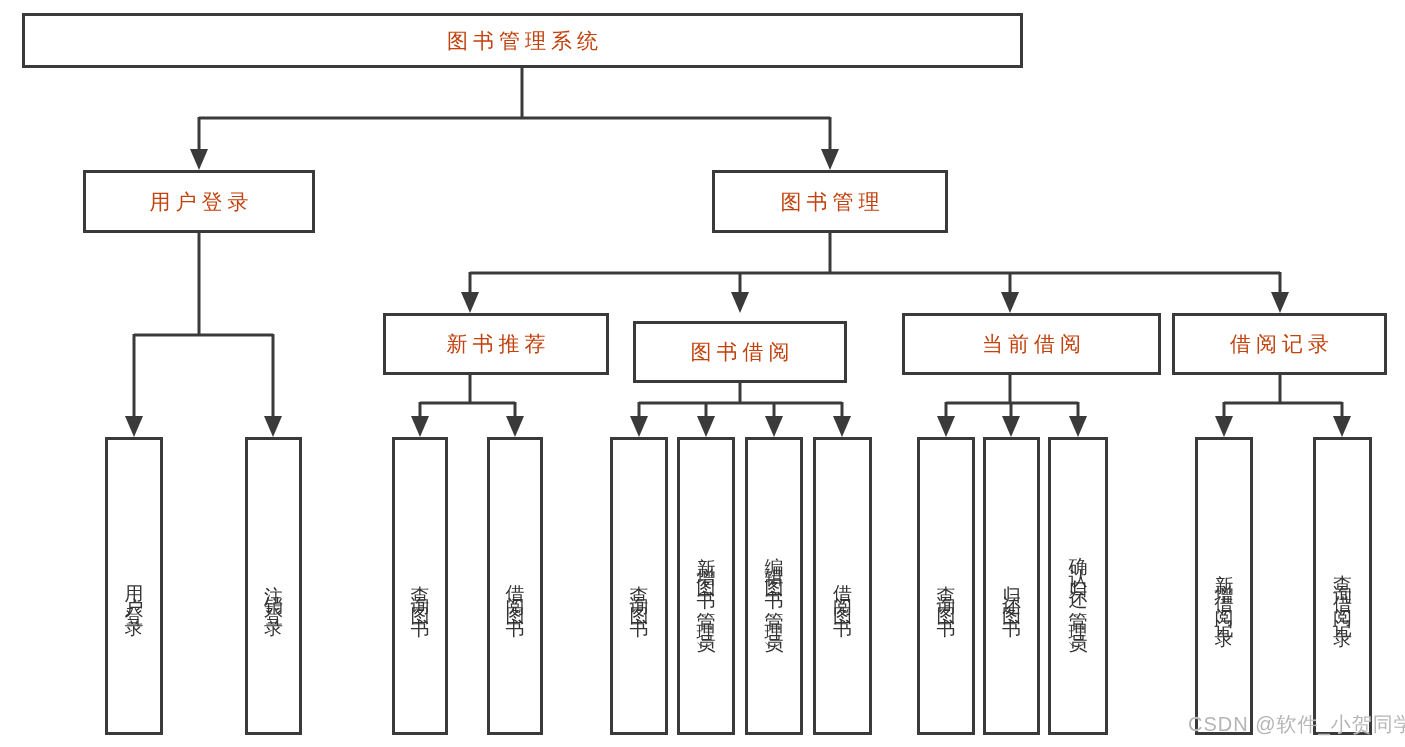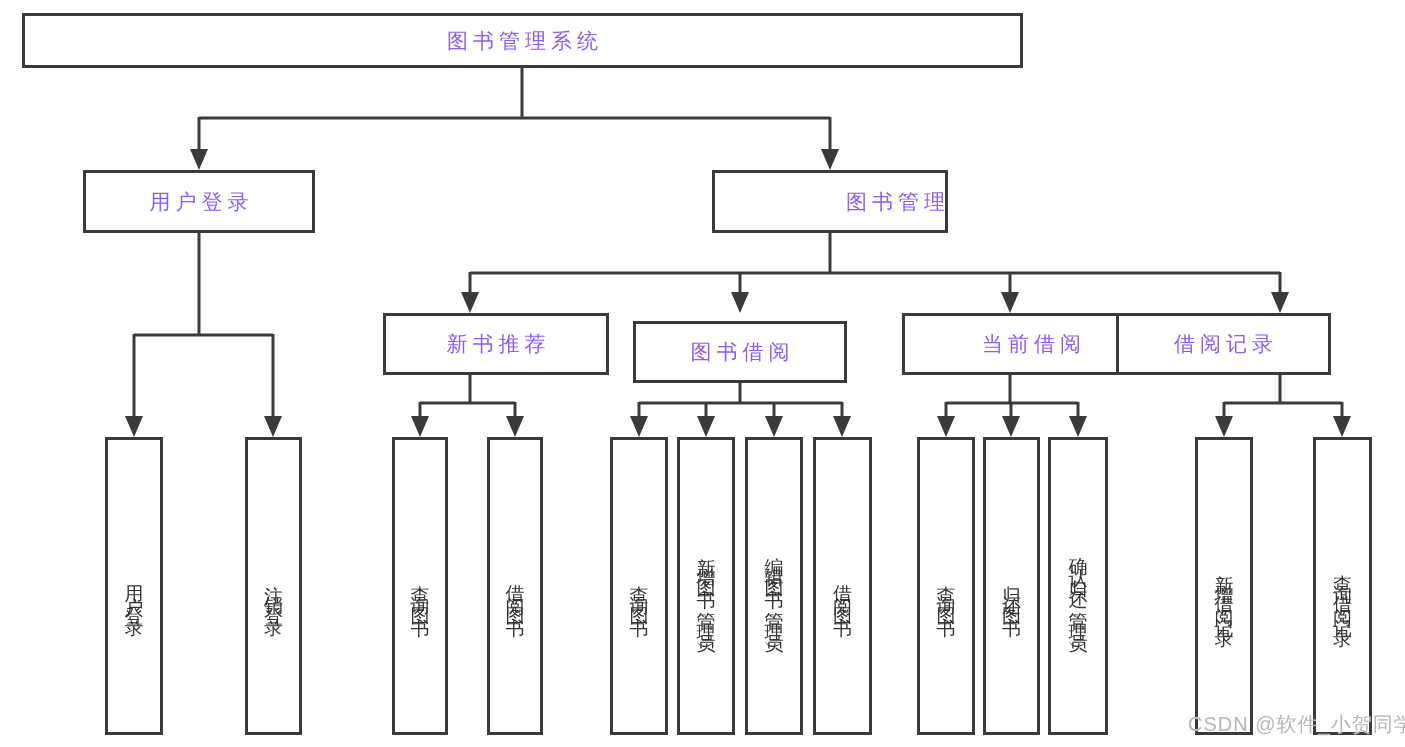--- a/index.html
+++ b/index.html
@@ -18,21 +18,21 @@
     border:3px solid #3a3a3a;
     display:flex;align-items:center;justify-content:center;
     color:#333333;
     z-index:2;
   }
   .hbox span{
     font-size:21px;
     letter-spacing:5px;
     margin-right:-5px; 
     white-space:nowrap;
-    color:#8b5cf6;
+    color:#c2410c;
   }
   .vbox span{
     writing-mode:vertical-rl;
     text-orientation:mixed;
     font-size:19px;
     letter-spacing:11px;
     margin-bottom:-11px; 
     color:#333333;
     white-space:nowrap;
   }
@@ -121,34 +121,34 @@
     </g>
   </svg>
 
   <div class="box hbox" style="left:22px;top:13px;width:1001px;height:55px;">
     <span>图书管理系统</span>
   </div>
 
   <div class="box hbox" style="left:83px;top:170px;width:232px;height:63px;">
     <span>用户登录</span>
   </div>
-  <div class="box hbox" style="left:712px;top:170px;width:236px;height:63px;justify-content:flex-end;">
+  <div class="box hbox" style="left:712px;top:170px;width:236px;height:63px;">
     <span>图书管理</span>
   </div>
 
   <div class="box hbox" style="left:383px;top:313px;width:226px;height:62px;">
     <span>新书推荐</span>
   </div>
   <div class="box hbox" style="left:633px;top:321px;width:214px;height:62px;">
     <span>图书借阅</span>
   </div>
   <div class="box hbox" style="left:902px;top:313px;width:259px;height:62px;">
     <span>当前借阅</span>
   </div>
-  <div class="box hbox" style="left:1116px;top:313px;width:215px;height:62px;">
+  <div class="box hbox" style="left:1172px;top:313px;width:215px;height:62px;">
     <span>借阅记录</span>
   </div>
 
   <div class="box vbox" style="left:105px;top:437px;width:58px;height:298px;">
     <span>用户登录</span>
   </div>
   <div class="box vbox" style="left:245px;top:437px;width:57px;height:298px;">
     <span>注销登录</span>
   </div>
 

